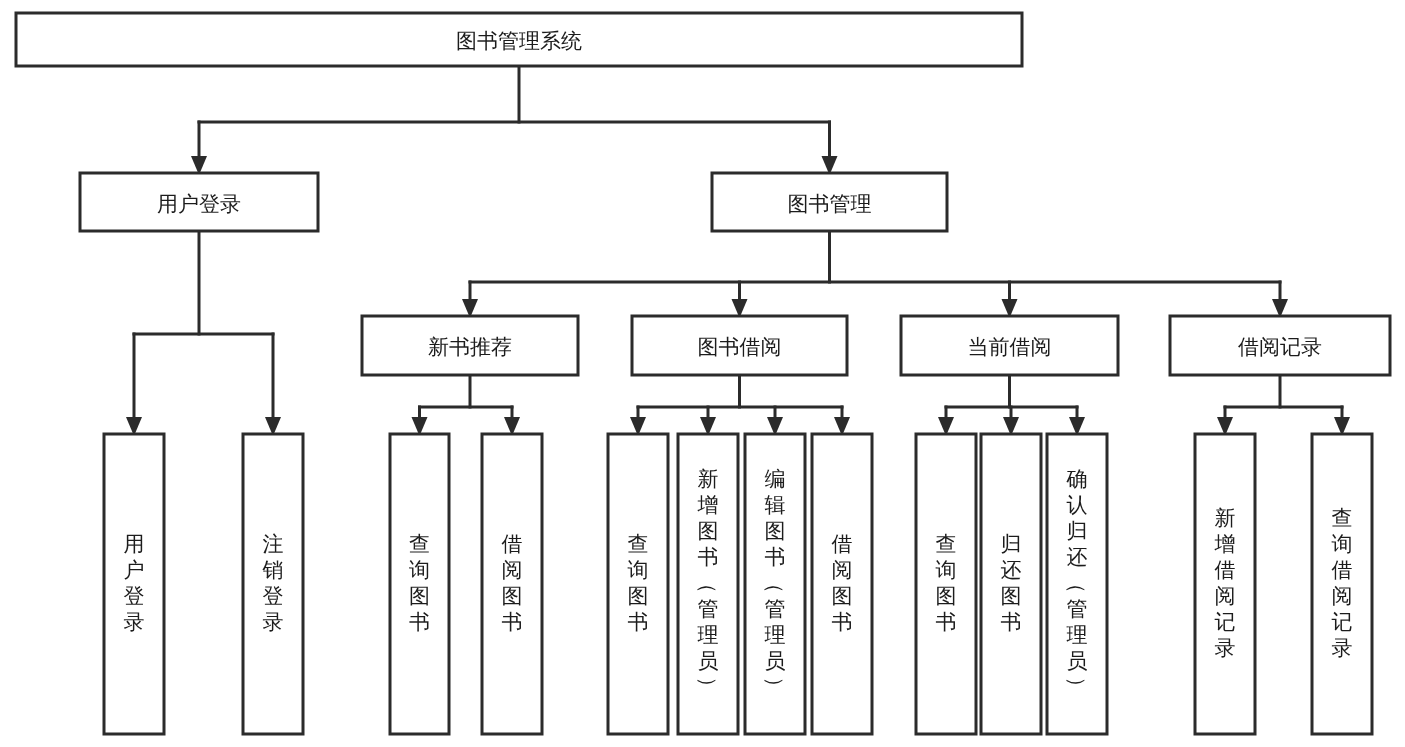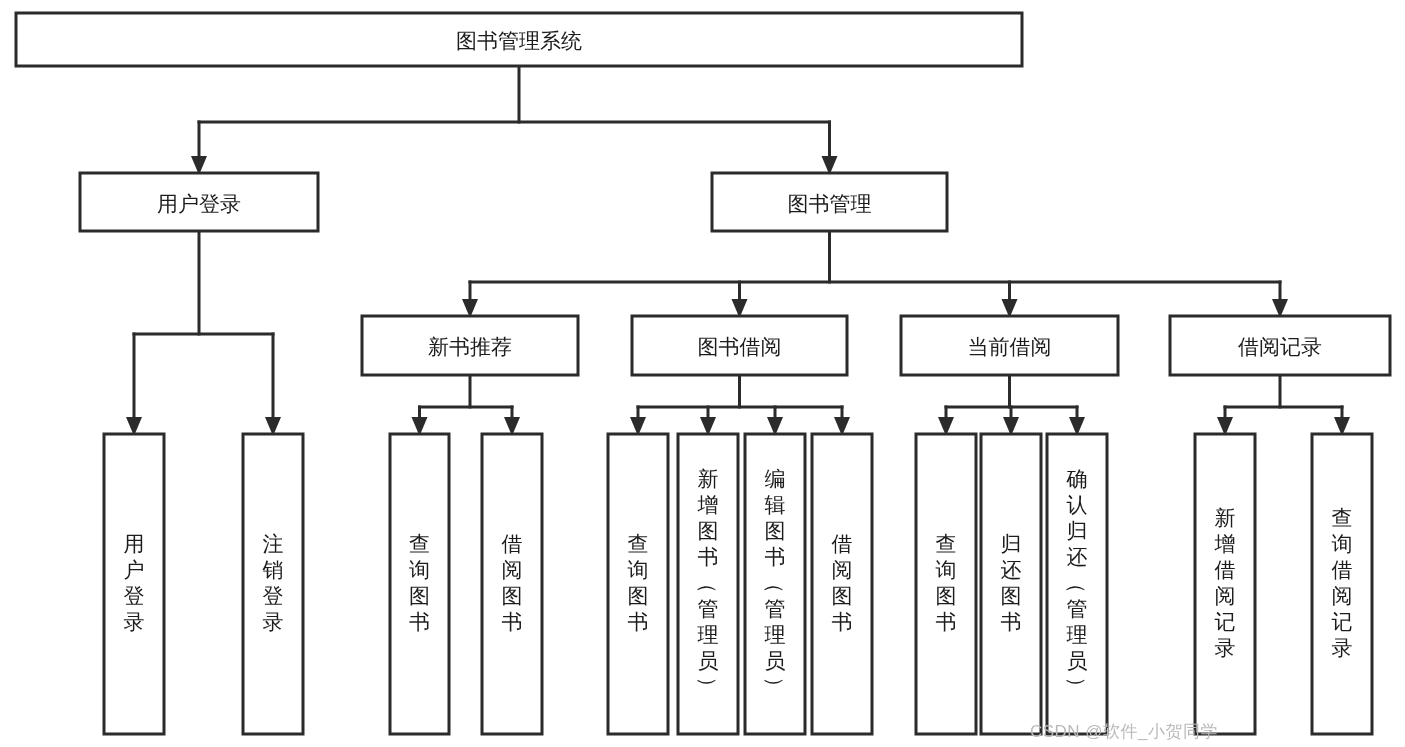--- a/index.html
+++ b/index.html
@@ -261,14 +261,13 @@
           <rect x="1312" y="434" width="60" height="300" class="node-rect"></rect>
           <text x="1342" y="525" class="node-label-v">查</text>
           <text x="1342" y="551" class="node-label-v">询</text>
           <text x="1342" y="577" class="node-label-v">借</text>
           <text x="1342" y="603" class="node-label-v">阅</text>
           <text x="1342" y="629" class="node-label-v">记</text>
           <text x="1342" y="655" class="node-label-v">录</text>
         </g>
       </g>
     </svg>
-  <div class="watermark">CSDN @软件_小贺同学</div>
 </div>
 
 </body></html>

